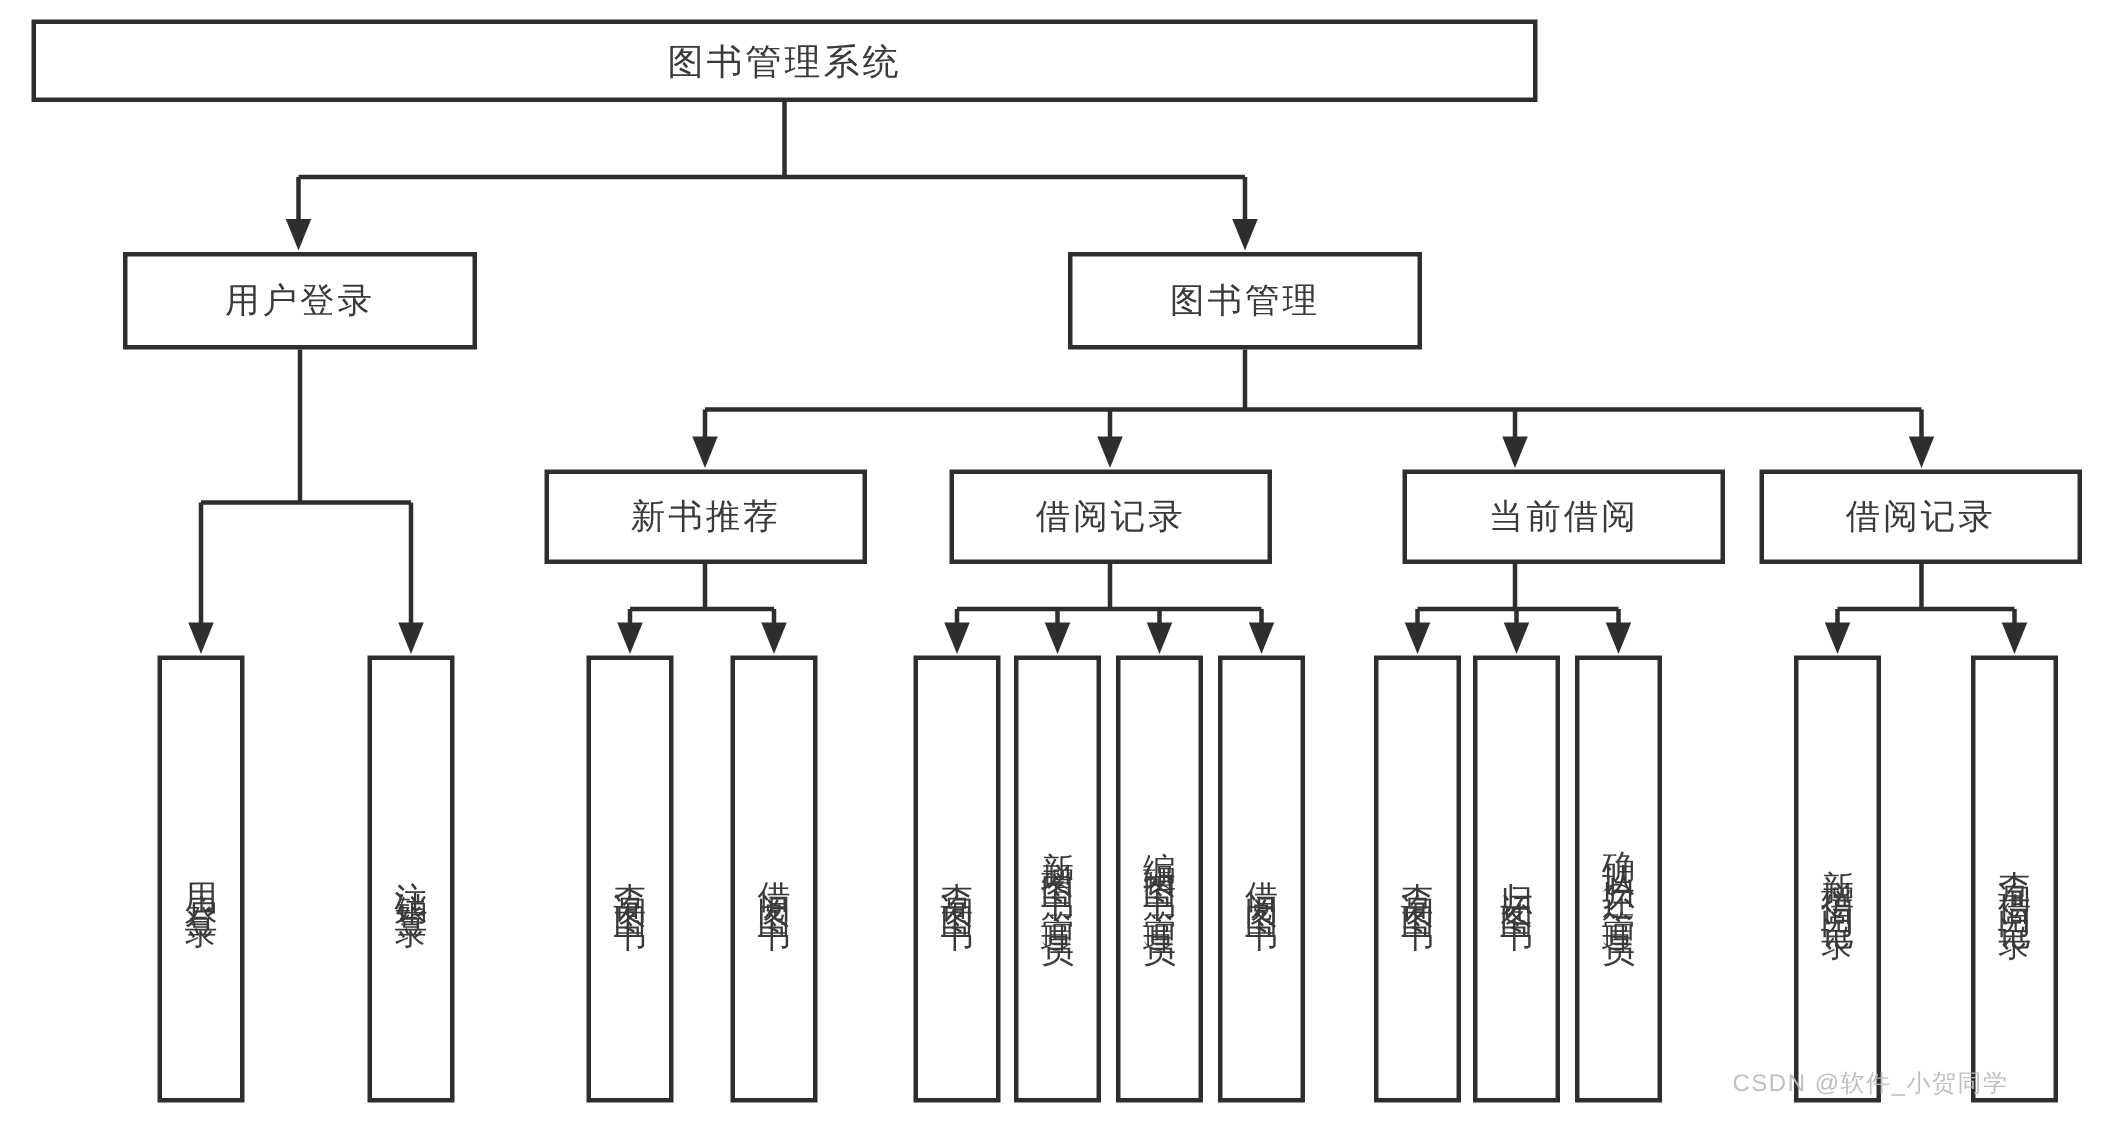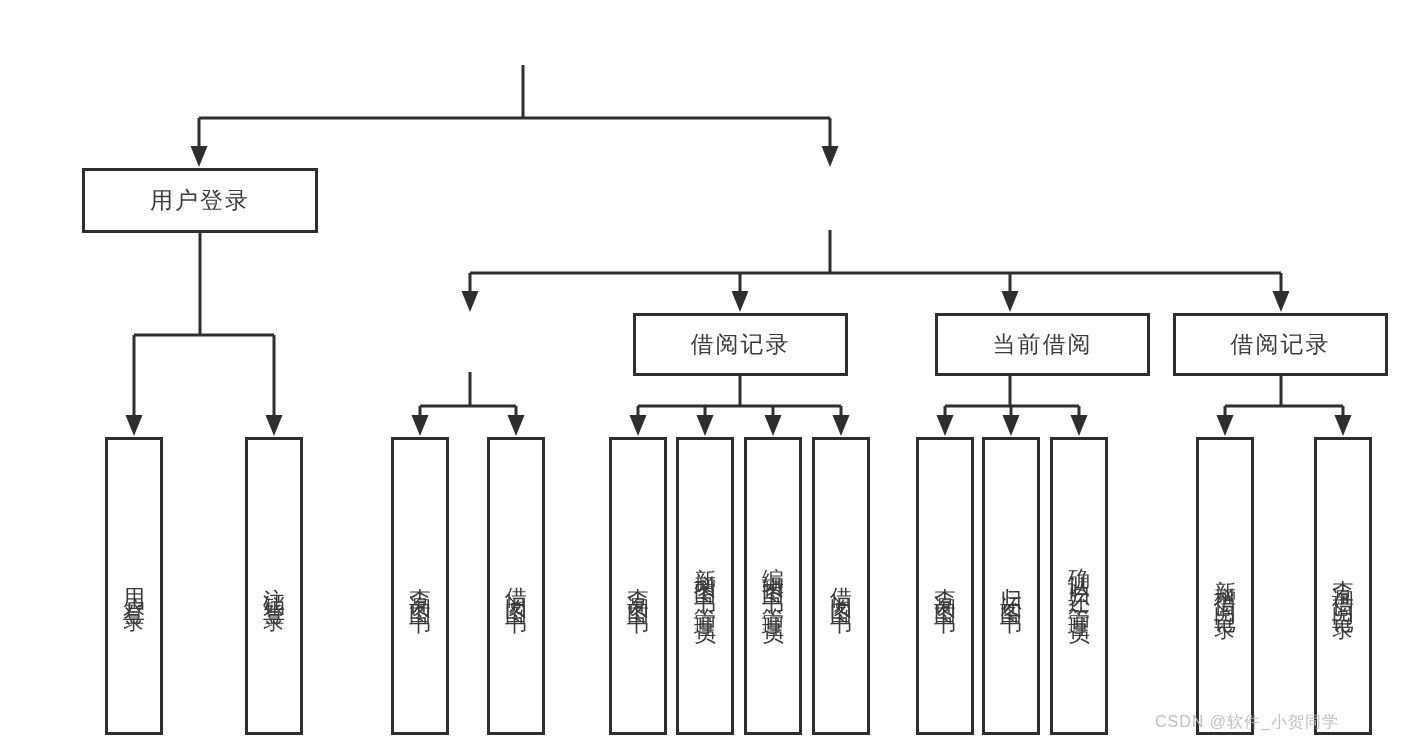--- a/index.html
+++ b/index.html
@@ -68,25 +68,34 @@
       <polygon points="773,436 764.5,415 781.5,415"></polygon>
       <polygon points="841,436 832.5,415 849.5,415"></polygon>
       <polygon points="945,436 936.5,415 953.5,415"></polygon>
       <polygon points="1011,436 1002.5,415 1019.5,415"></polygon>
       <polygon points="1079,436 1070.5,415 1087.5,415"></polygon>
       <polygon points="1225,436 1216.5,415 1233.5,415"></polygon>
       <polygon points="1343,436 1334.5,415 1351.5,415"></polygon>
     </g>
   </svg>
 
+  <div class="box root">
+    <span class="hlabel">图书管理系统</span>
+  </div>
 
   <div class="box n-user-login">
     <span class="hlabel">用户登录</span>
   </div>
+  <div class="box n-book-mgmt">
+    <span class="hlabel">图书管理</span>
+  </div>
 
+  <div class="box lvl3 n-new-books">
+    <span class="hlabel">新书推荐</span>
+  </div>
   <div class="box lvl3 n-book-borrow">
     <span class="hlabel">借阅记录</span>
   </div>
   <div class="box lvl3 n-current-borrow">
     <span class="hlabel">当前借阅</span>
   </div>
   <div class="box lvl3 n-borrow-records">
     <span class="hlabel">借阅记录</span>
   </div>
 

